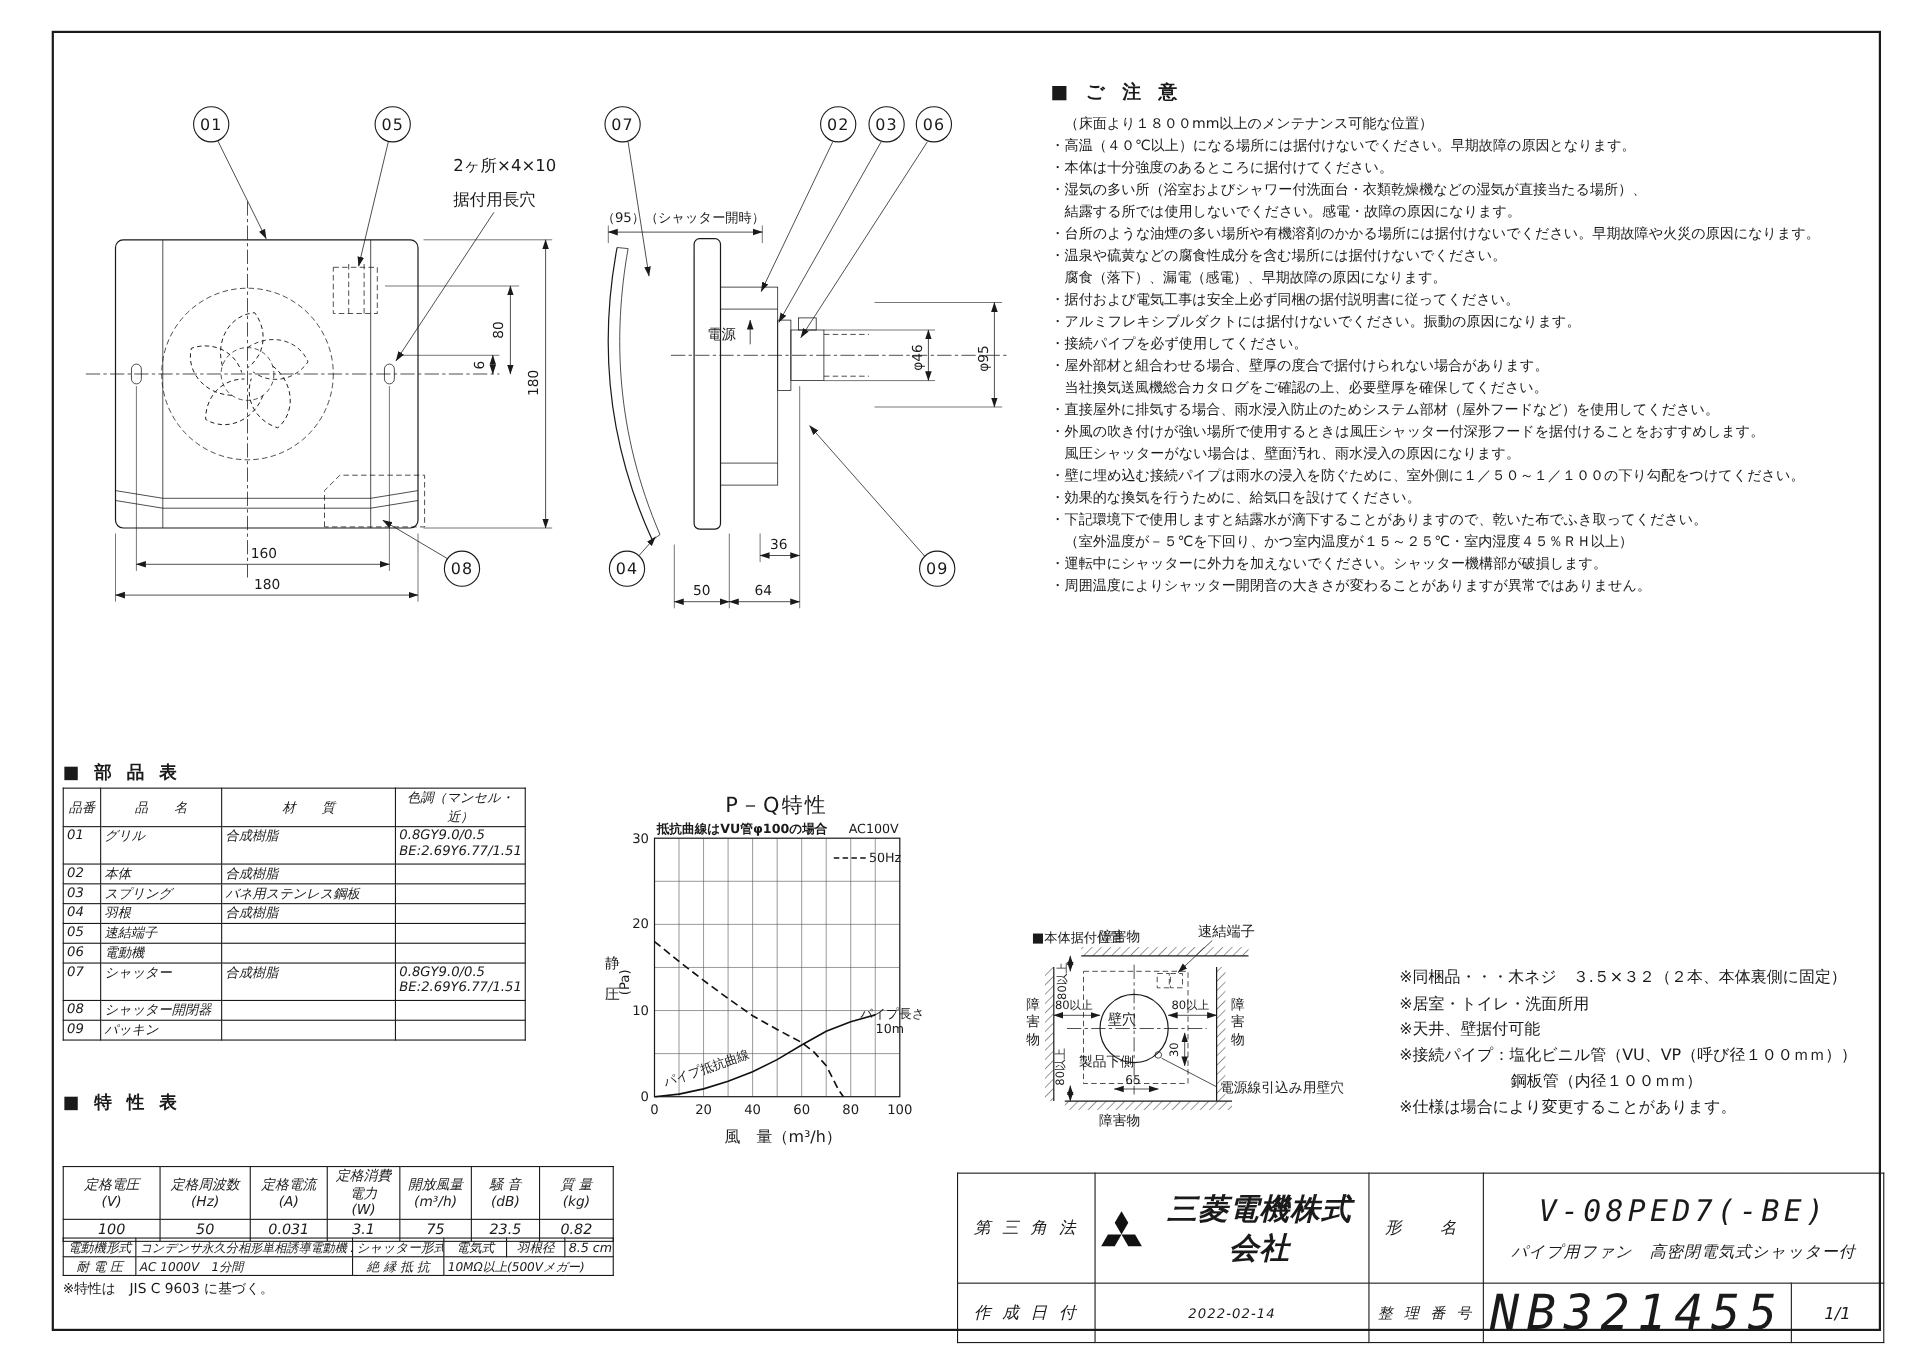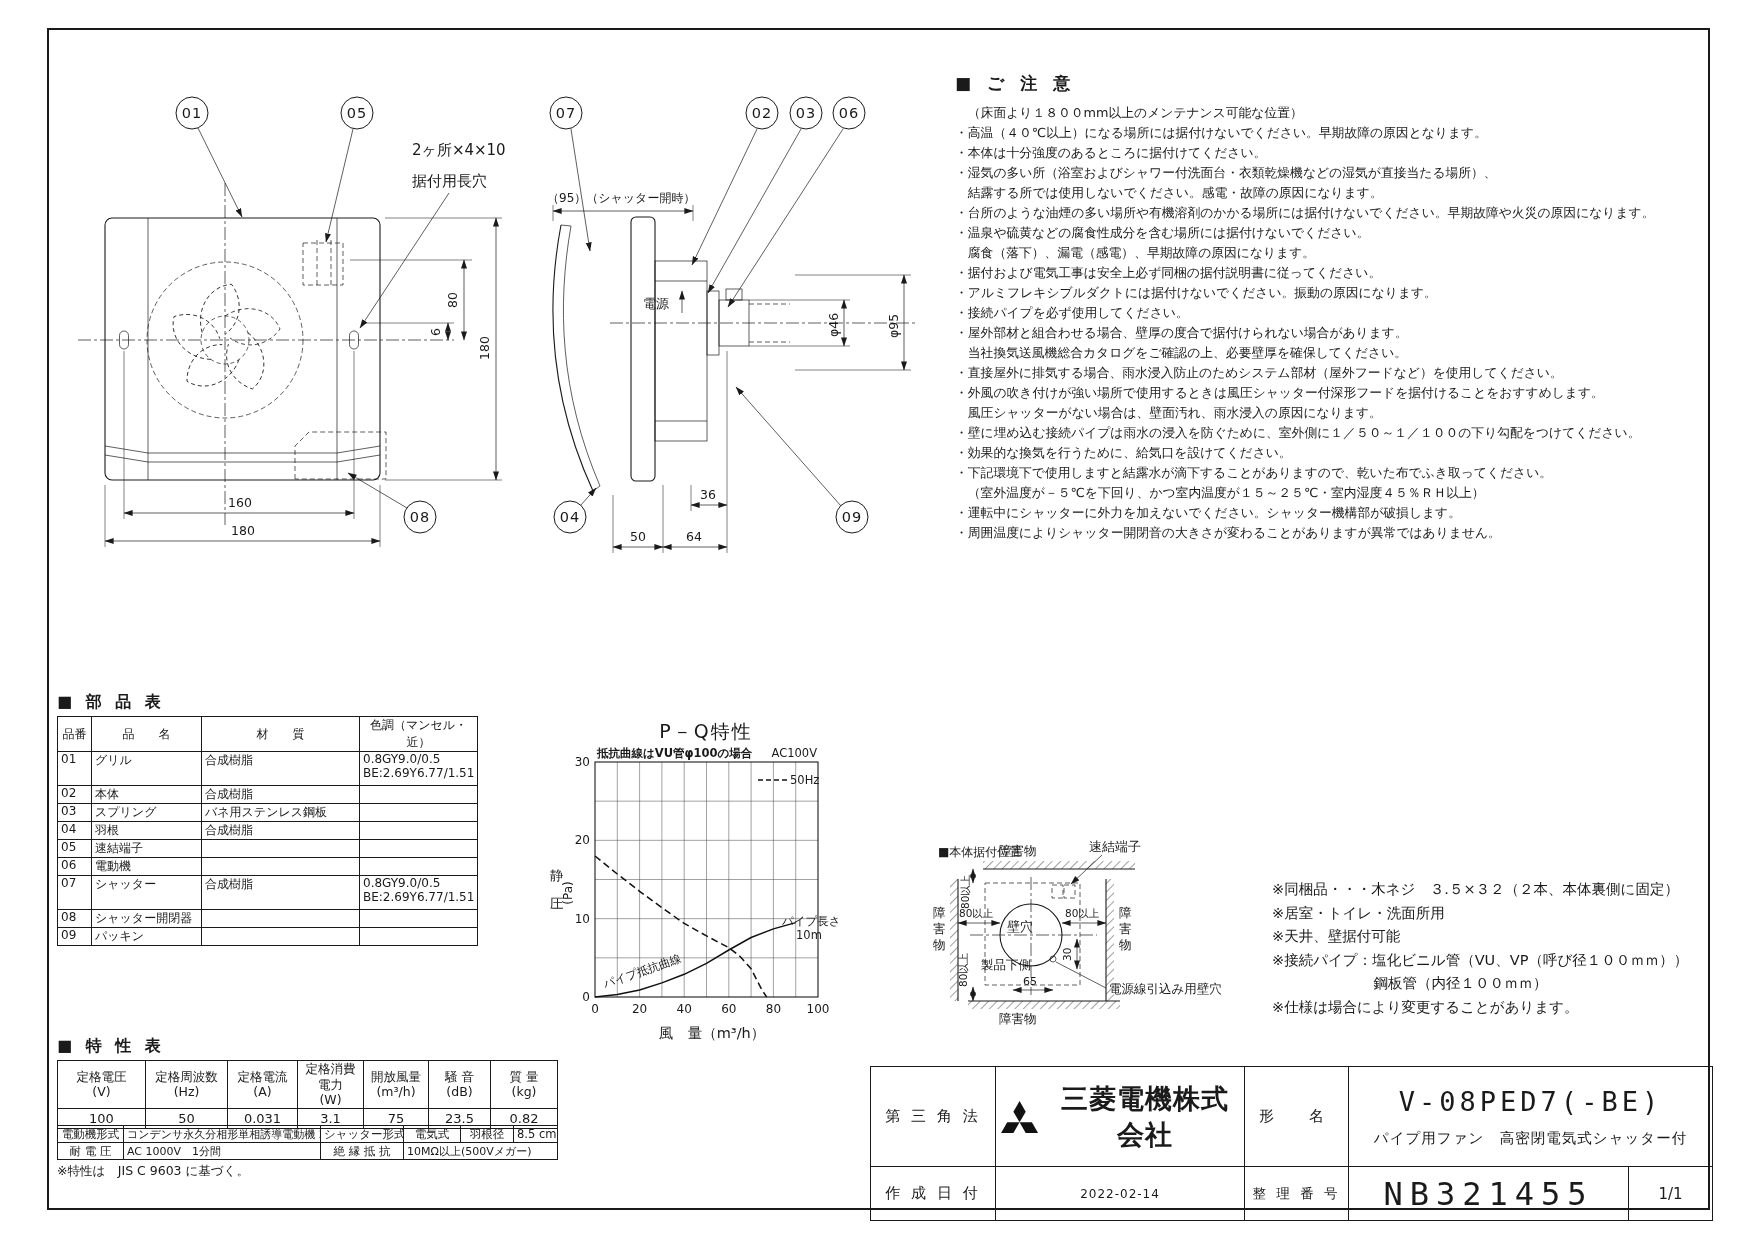--- a/index.html
+++ b/index.html
@@ -7,21 +7,21 @@
          font-family:"DejaVu Sans","Liberation Sans",sans-serif;color:#1a1a1a;overflow:hidden;}
   .frame{position:absolute;left:47px;top:28px;width:1659px;height:1178px;border:2px solid #1a1a1a;}
   .abs{position:absolute;}
   .sec-title{font-size:16px;font-weight:600;letter-spacing:4px;}
   
   .cautions-title{font-size:17px;font-weight:600;letter-spacing:5px;}
   .caution-line{font-size:12.8px;line-height:20px;white-space:pre;}
   
   .note-line{font-size:14.5px;line-height:23.5px;white-space:pre;}
   
-  table{border-collapse:collapse;table-layout:fixed;}
+  table{border-collapse:collapse;table-layout:fixed;font-style:italic;}
   td,th{border:1px solid #1a1a1a;padding:0 3px;overflow:hidden;}
   .parts-table{width:420px;font-size:12px;}
   .parts-table th{font-weight:500;text-align:center;height:18px;}
   .parts-table td{vertical-align:top;white-space:pre-line;}
   .parts-table tr.h1{height:17px;}
   .parts-table tr.h2{height:34px;}
   .spec-table{width:500px;font-size:12.5px;}
   .spec-table th{font-weight:500;text-align:center;white-space:pre-line;height:44px;line-height:1.25;}
   .spec-table td{text-align:center;height:19px;font-size:13px;}
   .spec2-table{width:500px;font-size:11px;}
@@ -33,21 +33,21 @@
   .tblock table{width:842px;margin-top:36px;}
   .tblock td{border:1.6px solid #1a1a1a;}
   .cell-center{text-align:center;vertical-align:middle;}
   .proj{font-size:15px;letter-spacing:3px;}
   .company-wrap{display:flex;align-items:center;justify-content:center;gap:9px;}
   .company{font-size:27px;font-weight:bold;letter-spacing:1px;}
   .model-label{font-size:15px;letter-spacing:10px;}
   .model{font-size:27px;letter-spacing:4px;font-family:"DejaVu Sans Mono","Liberation Mono",monospace;}
   .model-sub{font-size:14.5px;margin-top:12px;letter-spacing:1px;}
   .date{font-size:12px;letter-spacing:1px;}
-  .regno{font-size:32px;font-family:"DejaVu Sans Mono","Liberation Mono",monospace;
+  .regno{font-size:44px;font-family:"DejaVu Sans Mono","Liberation Mono",monospace;
          font-weight:400;letter-spacing:7px;white-space:nowrap;}
   .pageno{font-size:15px;}
   
   svg text{fill:#1a1a1a;stroke:none;font-family:"DejaVu Sans","Liberation Sans",sans-serif;}
   .thin{stroke:#1a1a1a;stroke-width:.7;fill:none;}
   .med{stroke:#1a1a1a;stroke-width:1.1;fill:none;}
   .dash{stroke-dasharray:5 3;}
   .cdash{stroke-dasharray:13 3 3 3;stroke-width:.7;}
   .ext{stroke:#1a1a1a;stroke-width:.55;fill:none;}
   .balloon{stroke:#1a1a1a;stroke-width:1;fill:none;}
@@ -443,21 +443,21 @@
   <div class="abs" style="left:1272px;top:878px;">
 
   <div class="note-line">※同梱品・・・木ネジ　３.５×３２（２本、本体裏側に固定）</div>
       <div class="note-line">※居室・トイレ・洗面所用</div>
       <div class="note-line">※天井、壁据付可能</div>
       <div class="note-line">※接続パイプ：塩化ビニル管（VU、VP（呼び径１００ｍｍ））</div>
       <div class="note-line">　　　　　　　鋼板管（内径１００ｍｍ）</div>
       <div class="note-line">※仕様は場合により変更することがあります。</div>
     </div>
 
-  <div class="abs sec-title" style="left:57px;top:1036px;">■ 特 性 表</div>
+  <div class="abs sec-title" style="left:57px;top:992px;">■ 特 性 表</div>
   <table class="spec-table abs" style="left:57px;top:1060px;">
     <colgroup>
         <col style="width:88px">
         <col style="width:82px">
         <col style="width:70px">
         <col style="width:66px">
         <col style="width:65px">
         <col style="width:62px">
         <col style="width:67px">
       </colgroup>

